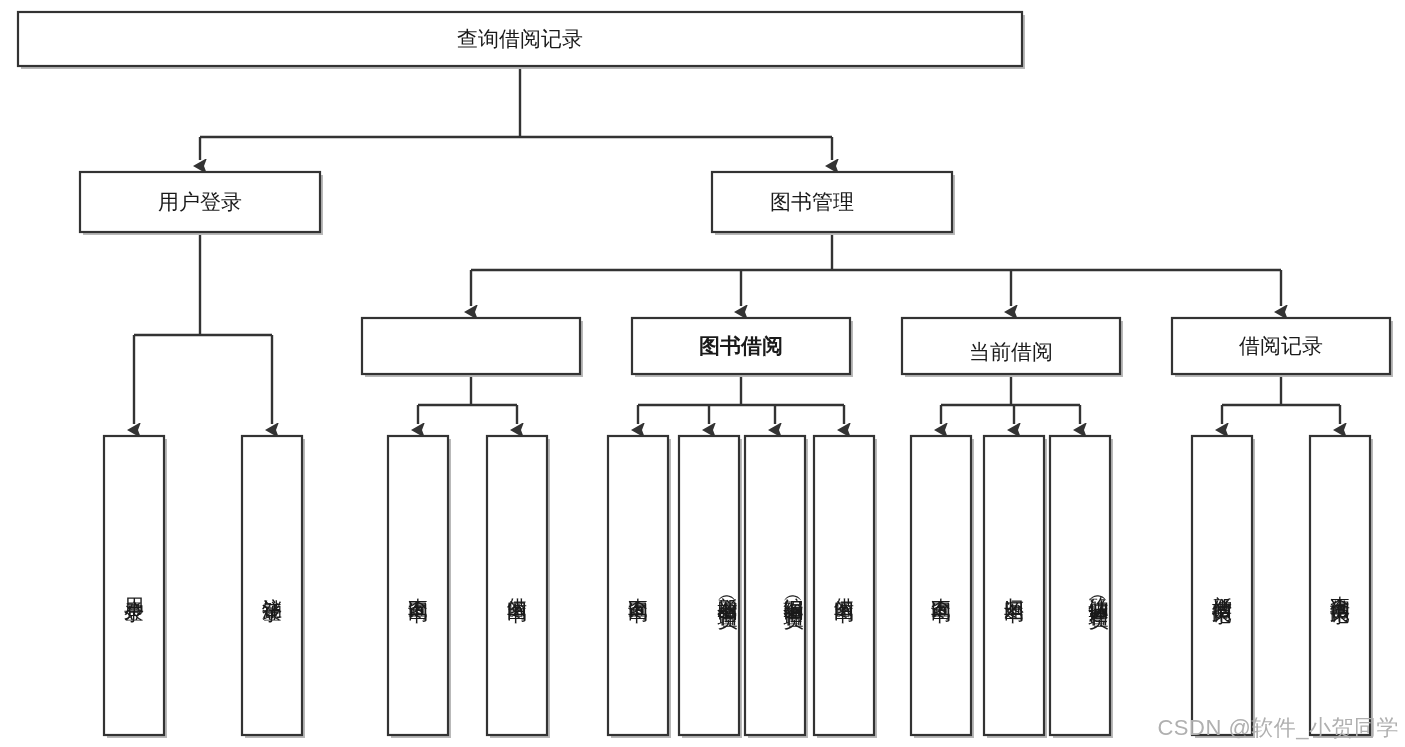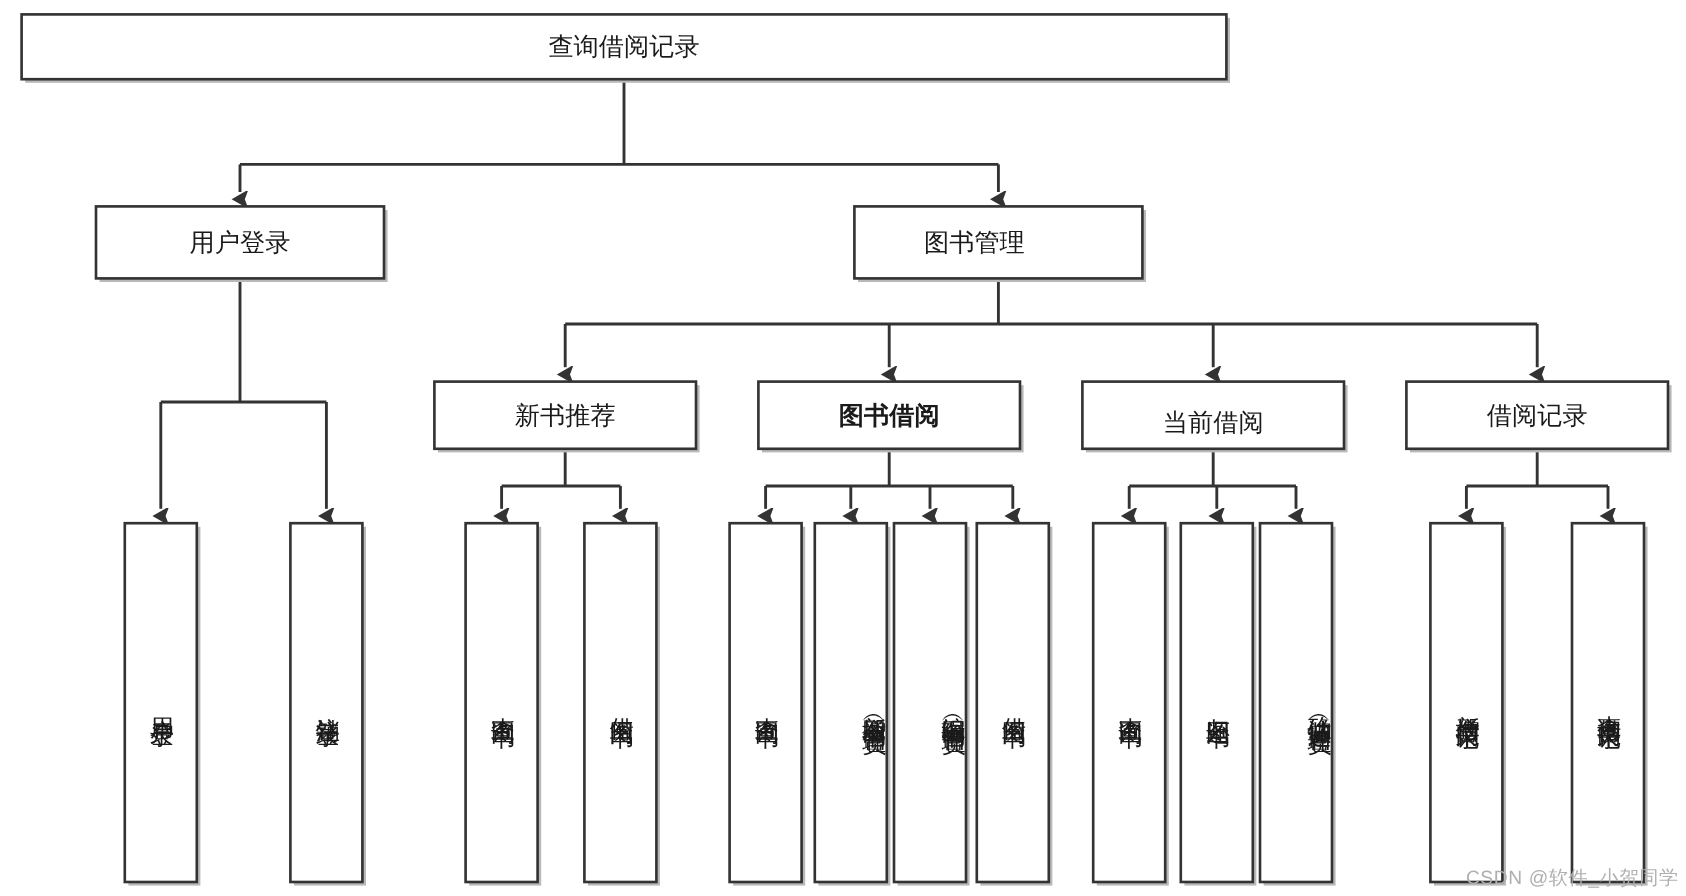--- a/index.html
+++ b/index.html
@@ -36,21 +36,21 @@
     align-items:center;
     justify-content:center;
     font-size:21px;
     color:#1a1a1a;
     white-space:nowrap;
     pointer-events:none;
   }
   .watermark{
     position:absolute;
     right:6px;bottom:4px;
-    font-size:16px;
+    font-size:22px;
     color:#b0b0b0;
     letter-spacing:0.5px;
     white-space:nowrap;
     pointer-events:none;
   }
 </style>
 </head>
 <body>
 
 <div id="diagram-root">
@@ -201,21 +201,20 @@
       <rect class="node-shadow" x="1313" y="439" width="60" height="299"></rect>
       <rect class="node-rect" x="1310" y="436" width="60" height="299"></rect>
     </g>
   </svg>
 
   <div class="hlabel-wrap" style="left:18px;top:12px;width:1004px;height:54px;">查询借阅记录</div>
 
   <div class="hlabel-wrap" style="left:80px;top:172px;width:240px;height:60px;">用户登录</div>
   <div class="hlabel-wrap" style="left:712px;top:172px;width:200px;height:60px;">图书管理</div>
 
-  <div class="hlabel-wrap" style="left:362px;top:318px;width:218px;height:56px;">新书推荐</div>
   <div class="hlabel-wrap" style="left:632px;top:318px;width:218px;height:56px;font-weight:bold;">图书借阅</div>
   <div class="hlabel-wrap" style="left:902px;top:318px;width:218px;height:67px;">当前借阅</div>
   <div class="hlabel-wrap" style="left:1172px;top:318px;width:218px;height:56px;">借阅记录</div>
 
   <div class="vlabel-wrap" style="left:104px;top:436px;width:60px;height:299px;">用户登录</div>
   <div class="vlabel-wrap" style="left:242px;top:436px;width:60px;height:299px;">注销登录</div>
 
   <div class="vlabel-wrap" style="left:388px;top:436px;width:60px;height:299px;">查询图书</div>
   <div class="vlabel-wrap" style="left:487px;top:436px;width:60px;height:299px;">借阅图书</div>
 

